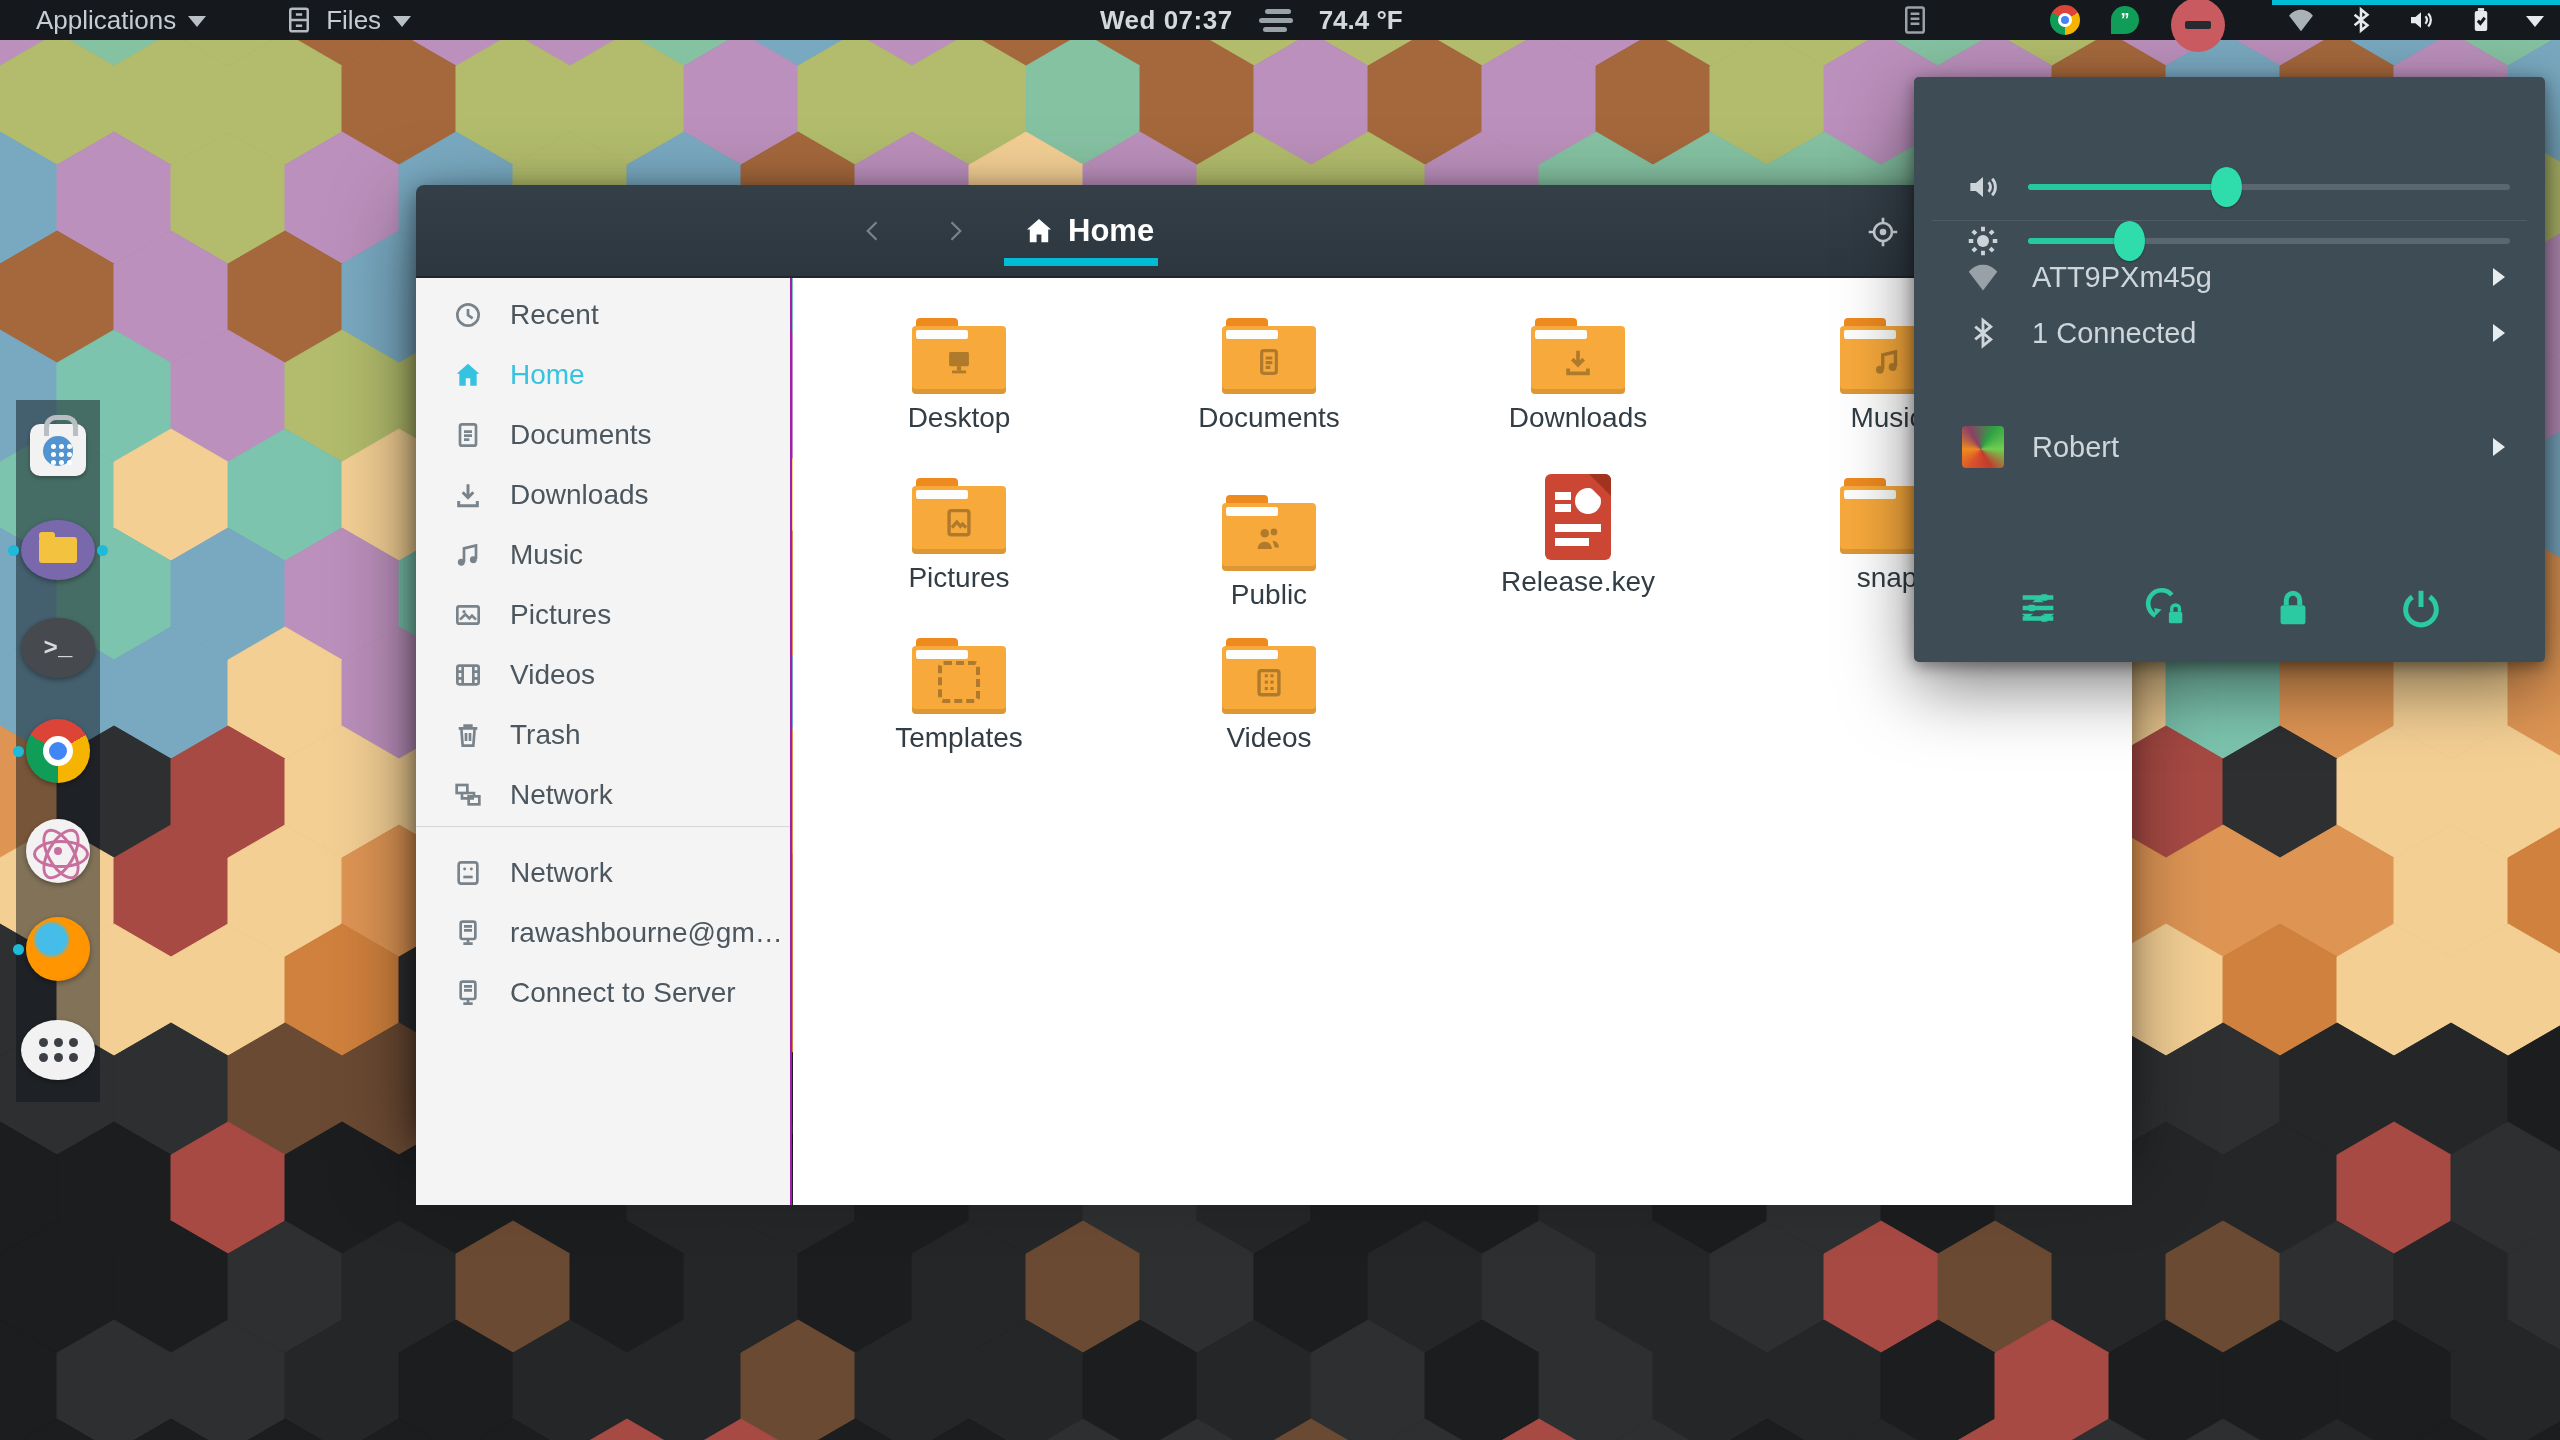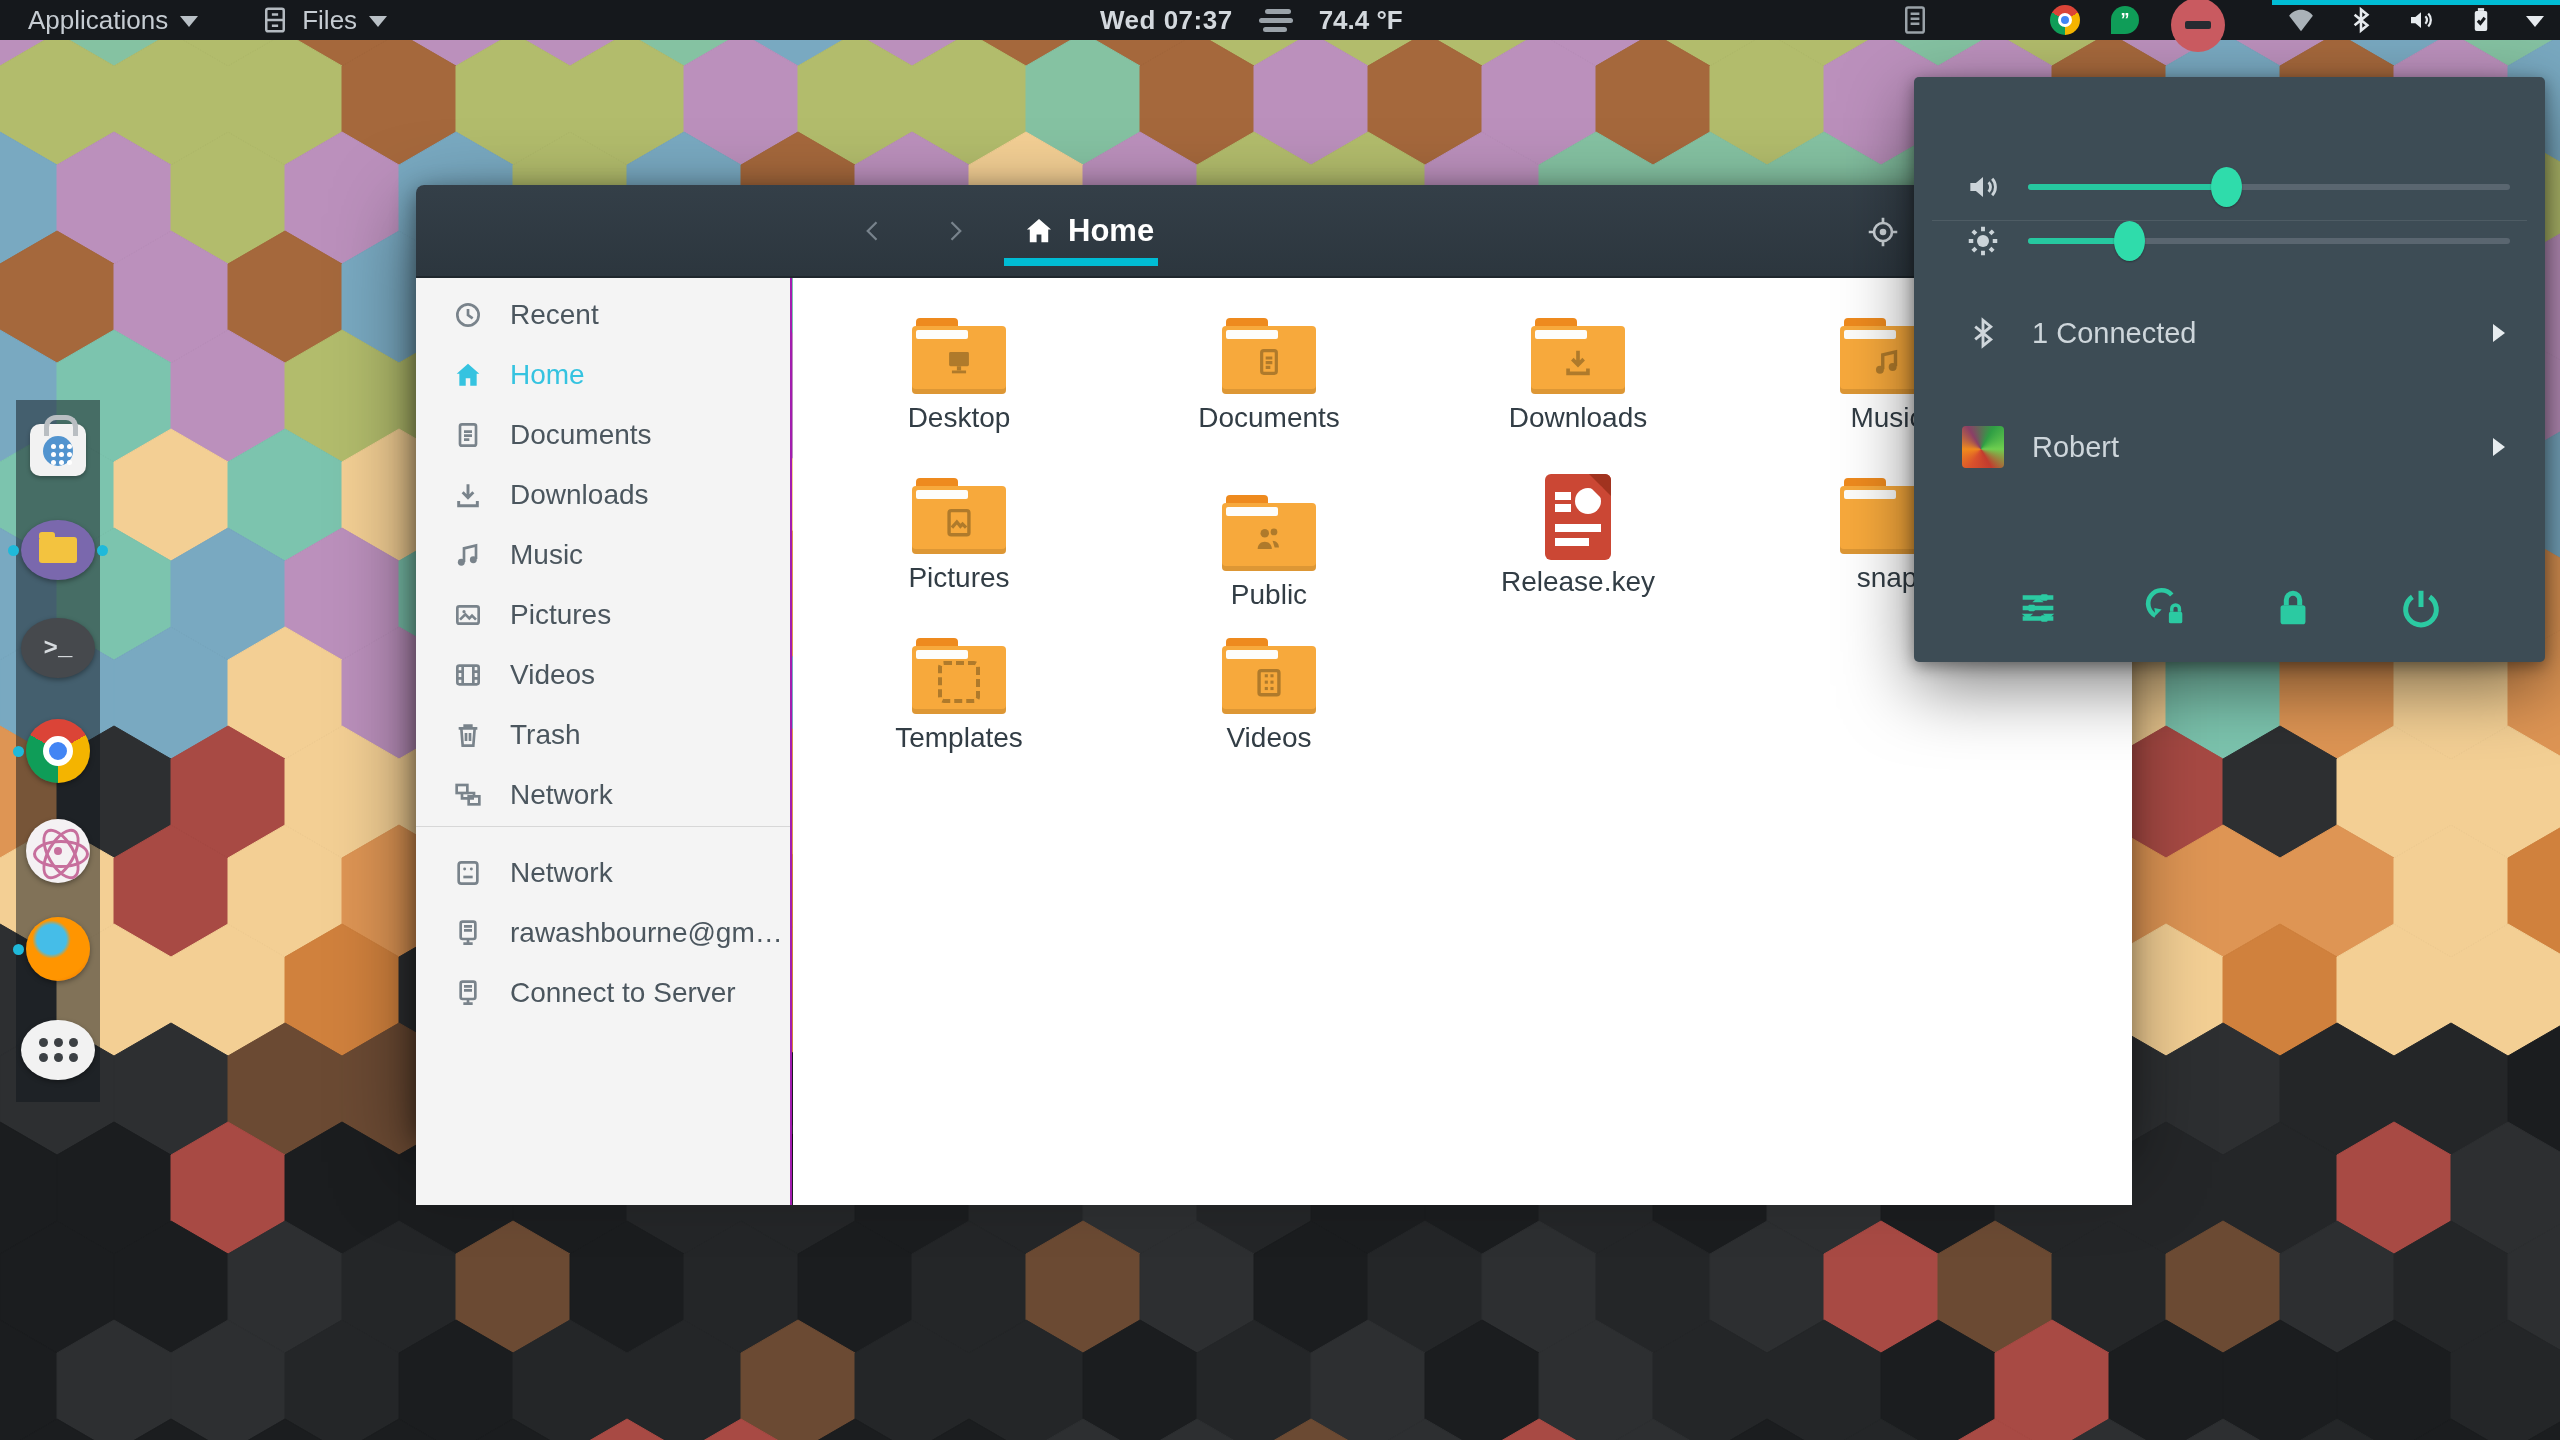--- a/index.html
+++ b/index.html
@@ -3,21 +3,21 @@
 <meta charset="utf-8">
 <style>
   html,body{margin:0;padding:0;background:#000;}
   #screen{position:relative;width:2560px;height:1440px;overflow:hidden;
     font-family:"Liberation Sans","DejaVu Sans",sans-serif;}
   #wallpaper{position:absolute;left:0;top:0;z-index:0;}
 
   
   #topbar{position:absolute;left:0;top:0;width:2560px;height:40px;background:#15181c;z-index:50;
     color:#c6ccd2;font-size:26px;display:flex;align-items:center;}
-  .tb-left{display:flex;align-items:center;gap:14px;padding-left:28px;}
+  .tb-left{display:flex;align-items:center;gap:30px;padding-left:36px;}
   .tb-item{display:flex;align-items:center;gap:12px;cursor:default;}
   .caret{width:0;height:0;border-left:9px solid transparent;border-right:9px solid transparent;border-top:11px solid #b9c0c6;margin-top:3px;}
   .tb-center{position:absolute;left:1100px;top:0;height:40px;display:flex;align-items:center;gap:26px;}
   .clock{font-weight:bold;color:#d3d8dd;letter-spacing:.5px;}
   .fog{display:flex;flex-direction:column;gap:4px;}
   .fog span{display:block;height:5px;border-radius:3px;background:#9aa2a9;}
   .fog span:nth-child(1){width:26px;margin-left:6px;}
   .fog span:nth-child(2){width:34px;}
   .fog span:nth-child(3){width:24px;margin-left:4px;}
   .temp{font-weight:bold;color:#d3d8dd;}
@@ -961,20 +961,33 @@
             </g>
           </svg>
     </div>
     <div class="slider" style="--p: 21%;">
           <div class="fill"></div>
           <div class="knob"></div>
         </div>
   </div>
   <div class="pp-sep"></div>
 
+  <div class="pp-row" style="top:172px;">
+    <div class="pic">
+      <svg width="36" height="36" viewBox="0 0 24 24">
+            <path d="M2.5 8.5C5.5 5 9 3.8 12 3.8S18.5 5 21.5 8.5L12 21z" fill="#98a1a8"></path>
+          </svg>
+    </div>
+    <span class="plabel">ATT9PXm45g</span>
+    <span class="arrow">
+          <svg width="20" height="24" viewBox="0 0 12 16" fill="currentColor">
+            <path d="M2 2l8 6-8 6z"></path>
+          </svg>
+        </span>
+  </div>
   <div class="pp-row" style="top:228px;">
     <div class="pic">
       <svg width="34" height="34" viewBox="0 0 24 24" fill="none" stroke="#cfd6db" stroke-width="2">
             <path d="M6.5 7.5l11 9L12 21V3l5.5 4.5-11 9"></path>
           </svg>
     </div>
     <span class="plabel">1 Connected</span>
     <span class="arrow">
           <svg width="20" height="24" viewBox="0 0 12 16" fill="currentColor">
             <path d="M2 2l8 6-8 6z"></path>

